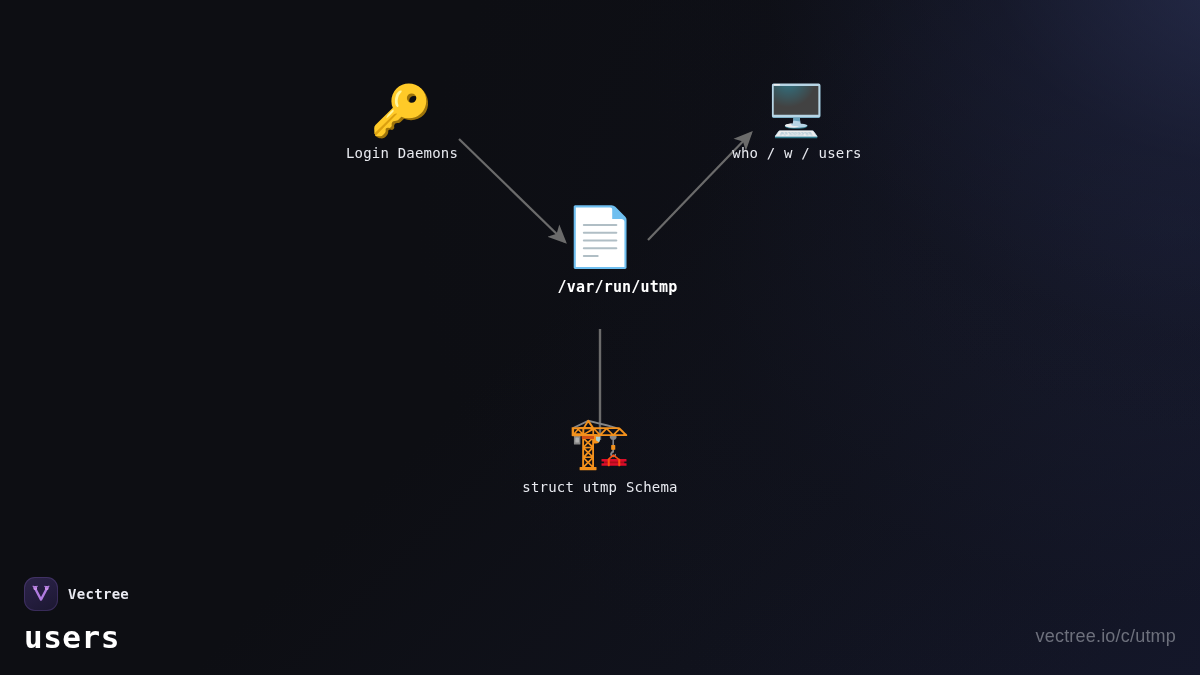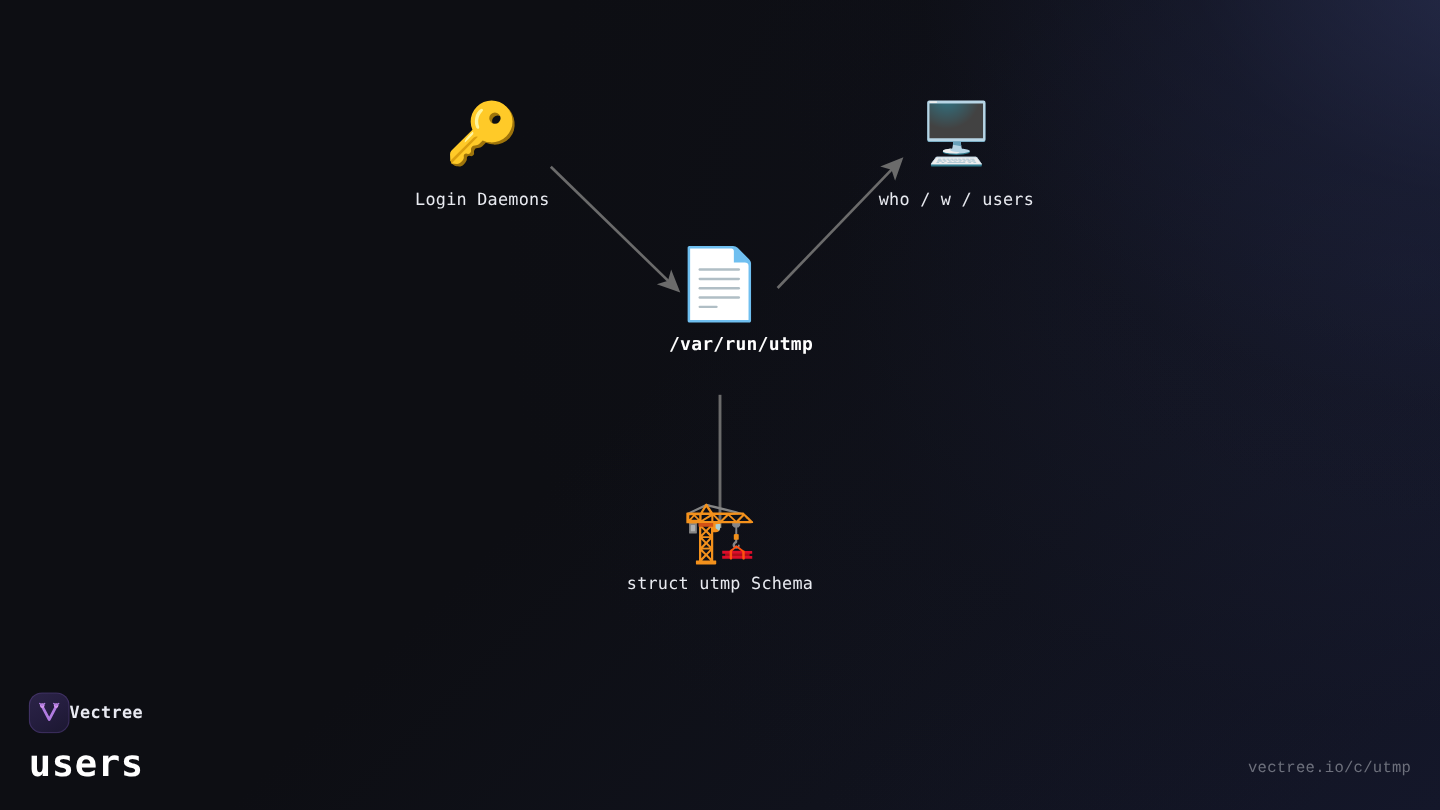--- a/index.html
+++ b/index.html
@@ -45,21 +45,21 @@
     transform: translateX(-50%);
     white-space: nowrap;
   }
   .node .glyph {
     font-family: "DejaVu Sans", "Liberation Sans", sans-serif;
     line-height: 1;
     text-align: center;
     user-select: none;
   }
   .node .label {
-    margin-top: 23px;
+    margin-top: 9px;
     font-family: "DejaVu Sans Mono", "Liberation Mono", monospace;
     font-size: 14px;
     letter-spacing: 0.2px;
     color: #e8eaf0;
     text-align: center;
   }
 
   #node-login-daemons { left: 402px; top: 86px; }
   #node-login-daemons .glyph { font-size: 50px; }
 
@@ -85,20 +85,21 @@
     position: absolute;
     left: 24px;
     bottom: 22px;
     display: flex;
     flex-direction: column;
     align-items: flex-start;
   }
   #brand-row {
     display: flex;
     align-items: center;
+    gap: 10px;
   }
   #brand-logo {
     width: 34px;
     height: 34px;
     border-radius: 11px;
     background: linear-gradient(150deg, #2c2448 0%, #241d3e 52%, #1b1730 100%);
     box-shadow: 0 0 0 1px rgba(150,110,220,0.22) inset;
     display: flex;
     align-items: center;
     justify-content: center;
@@ -118,22 +119,22 @@
     font-weight: bold;
     color: #ffffff;
     letter-spacing: 0.5px;
     line-height: 1;
   }
 
   #site-url {
     position: absolute;
     right: 24px;
     bottom: 28px;
-    font-family: Liberation Mono, monospace;
-    font-size: 13px;
+    font-family: Liberation Sans, sans-serif;
+    font-size: 18px;
     color: #6d707c;
     letter-spacing: 0.2px;
   }
 </style>
 </head>
 <body>
 
 <div id="canvas">
 
   <svg id="edges" viewBox="0 0 1200 675" width="1200" height="675" xmlns="http://www.w3.org/2000/svg">

